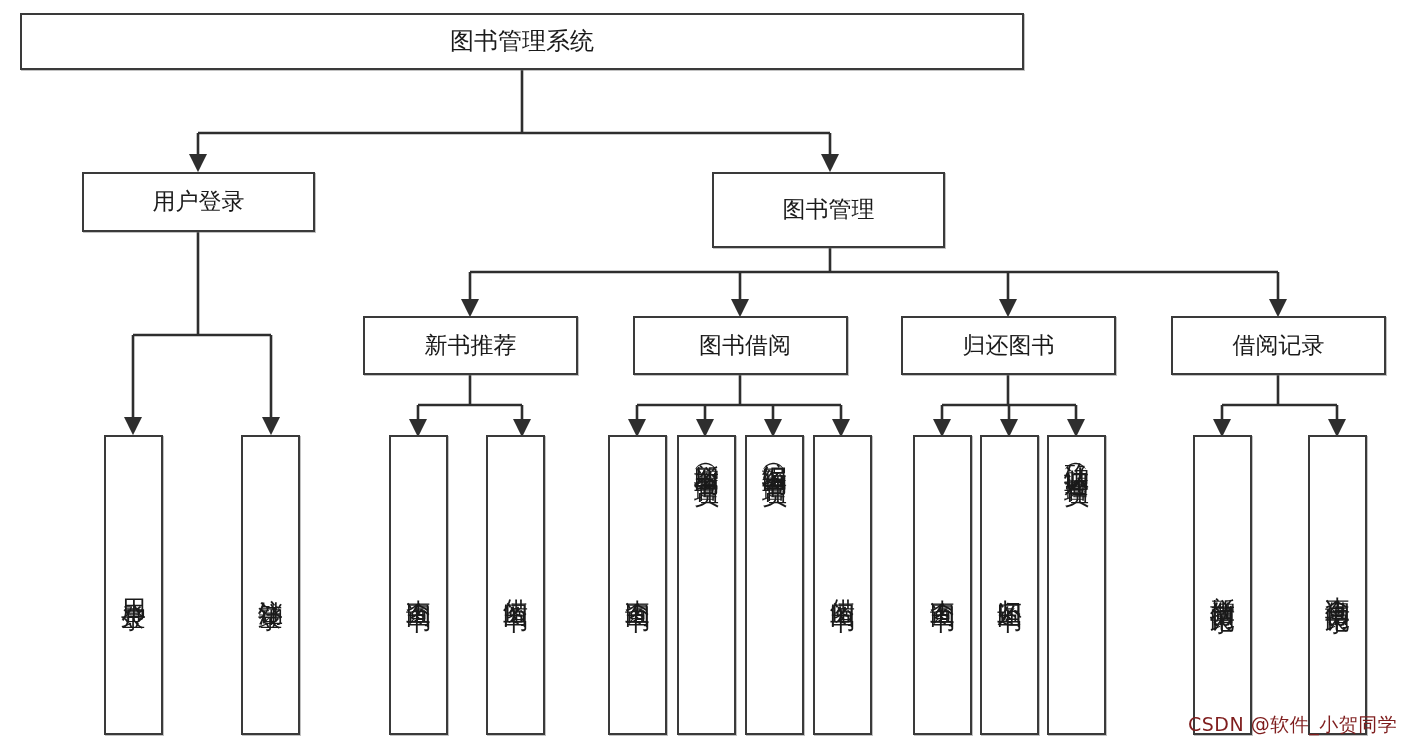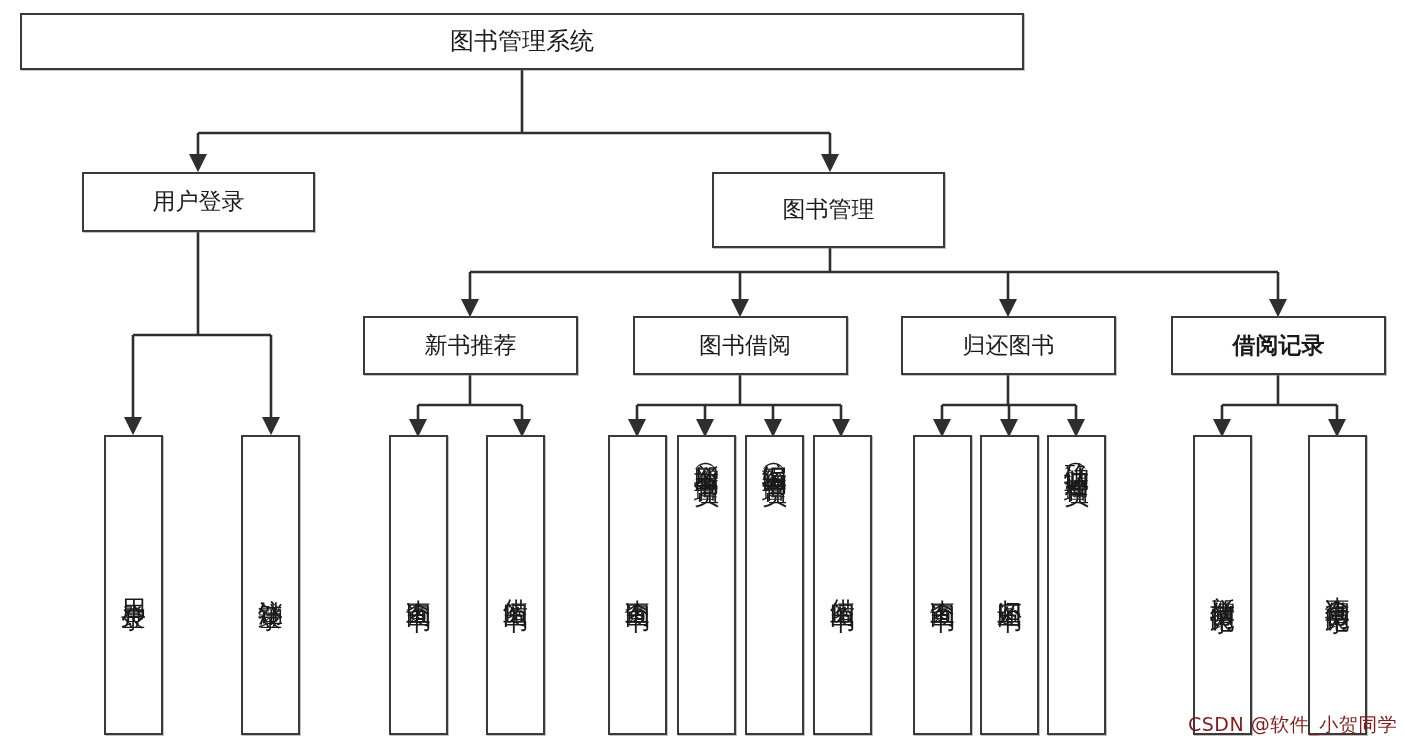--- a/index.html
+++ b/index.html
@@ -147,21 +147,21 @@
   </div>
 
   <div class="node horizontal" style="left:633px; top:316px; width:215px; height:59px;padding-left:9px;">
     <span class="label">图书借阅</span>
   </div>
 
   <div class="node horizontal" style="left:901px; top:316px; width:215px; height:59px;">
     <span class="label">归还图书</span>
   </div>
 
-  <div class="node horizontal" style="left:1171px; top:316px; width:215px; height:59px;font-weight:bold;">
+  <div class="node horizontal" style="left:1171px; top:316px; width:215px; height:59px;">
     <span class="label">借阅记录</span>
   </div>
 
   <div class="node vertical centered" style="left:104px; top:435px; width:59px; height:300px;">
     <span class="label">用户登录</span>
   </div>
 
   <div class="node vertical centered" style="left:241px; top:435px; width:59px; height:300px;">
     <span class="label">注销登录</span>
   </div>

